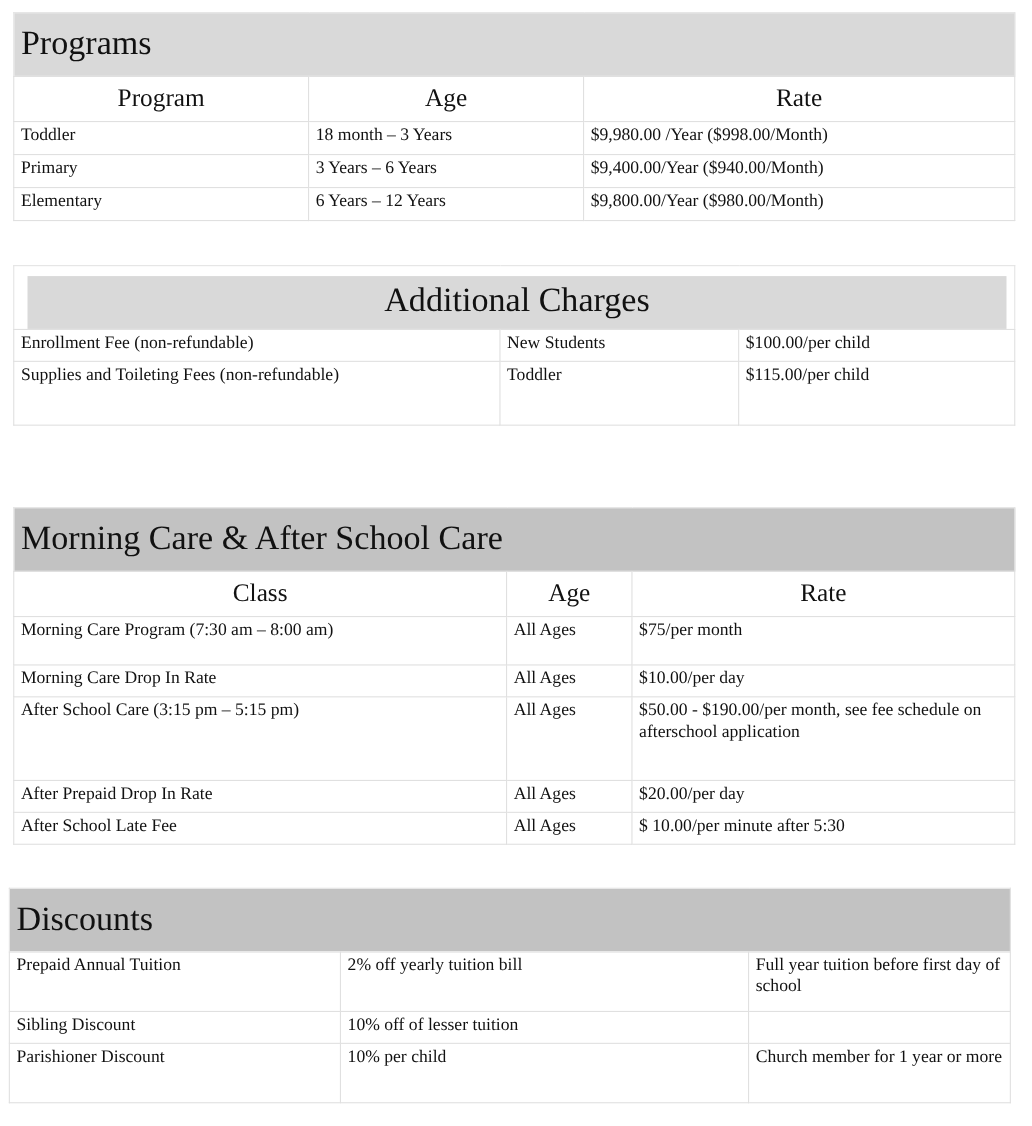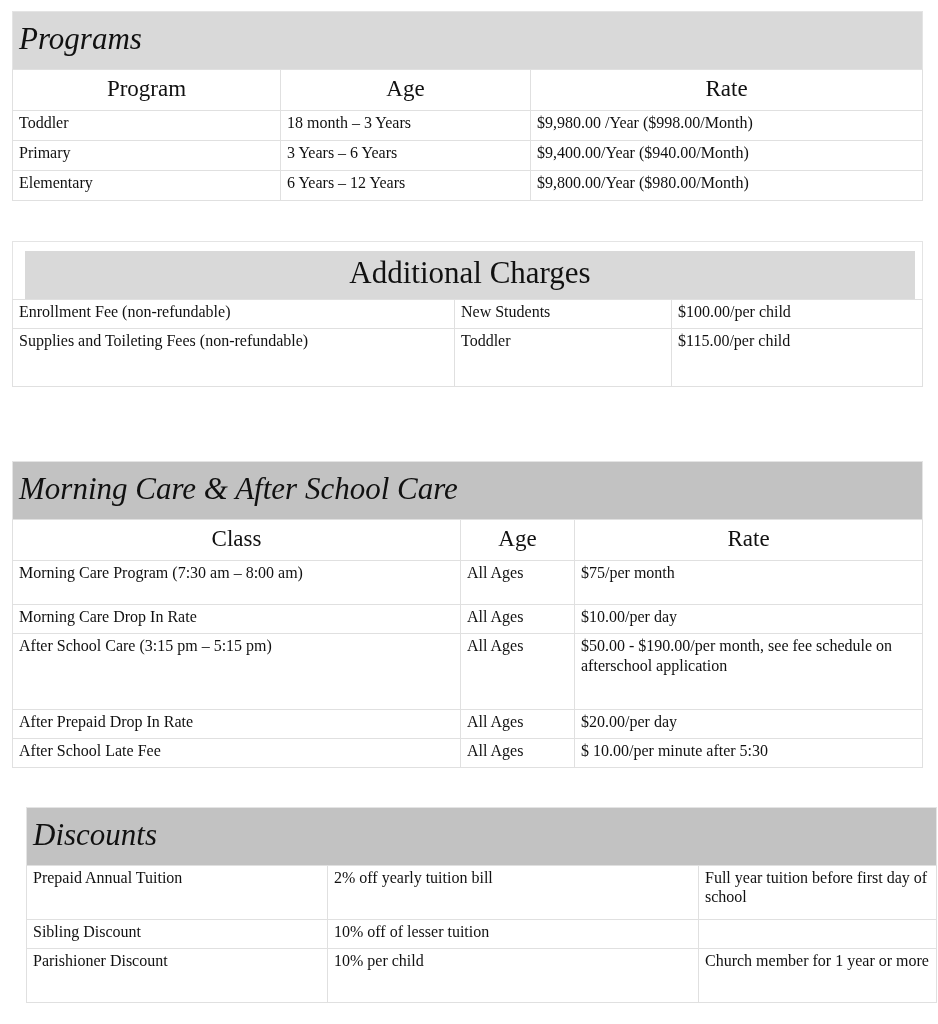--- a/index.html
+++ b/index.html
@@ -40,21 +40,20 @@
     background: #ffffff;
   }
 
   
   .banner {
     text-align: center;
     font-size: 31px;
     line-height: 1.12;
     padding: 10px 6px 12px 6px !important;
     border: none !important;
-    font-style: italic;
   }
   .banner-light { background: #d9d9d9 !important; }
   .banner-dark  { background: #c2c2c2 !important; }
 
   
   .banner-inset {
     background: #ffffff !important;
     border: none !important;
     padding: 0 !important;
   }
@@ -115,21 +114,21 @@
   #t-care .c0 { width: 448px; }
   #t-care .c1 { width: 114px; }
   #t-care .c2 { width: 348px; }
   #t-care td.cell { height: 23px; }
   #t-care tr.r-tall1 td.cell { height: 38px; }
   #t-care tr.r-tall2 td.cell { height: 70px; }
 
   
   #t-discounts {
     position: absolute;
-    left: 26px;
+    left: 8px;
     top: 807px;
     width: 910px;
   }
   #t-discounts .c0 { width: 301px; }
   #t-discounts .c1 { width: 371px; }
   #t-discounts .c2 { width: 238px; }
   #t-discounts td.cell { height: 23px; }
   #t-discounts tr.tall td.cell { height: 48px; }
 
   .nowrap { white-space: nowrap; }

